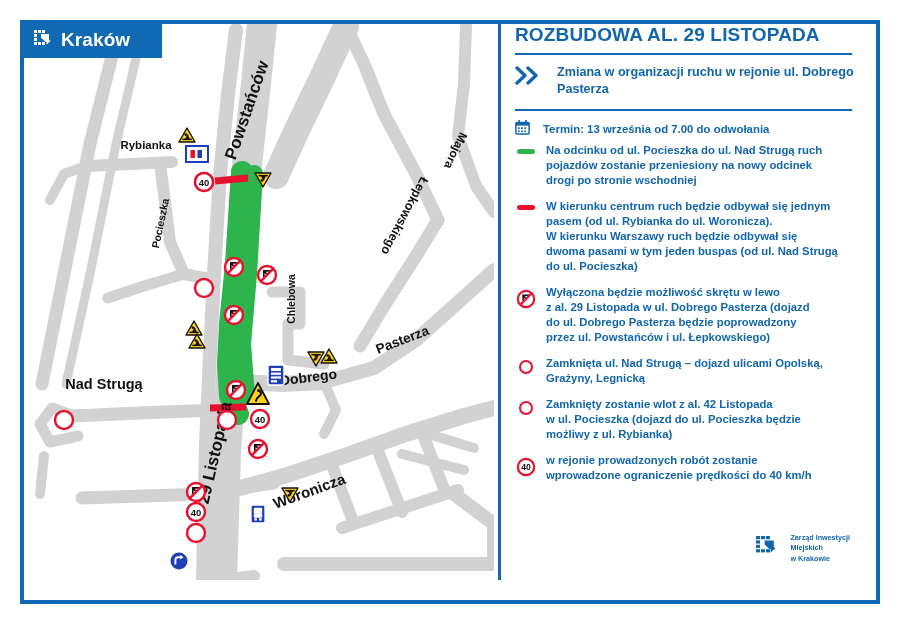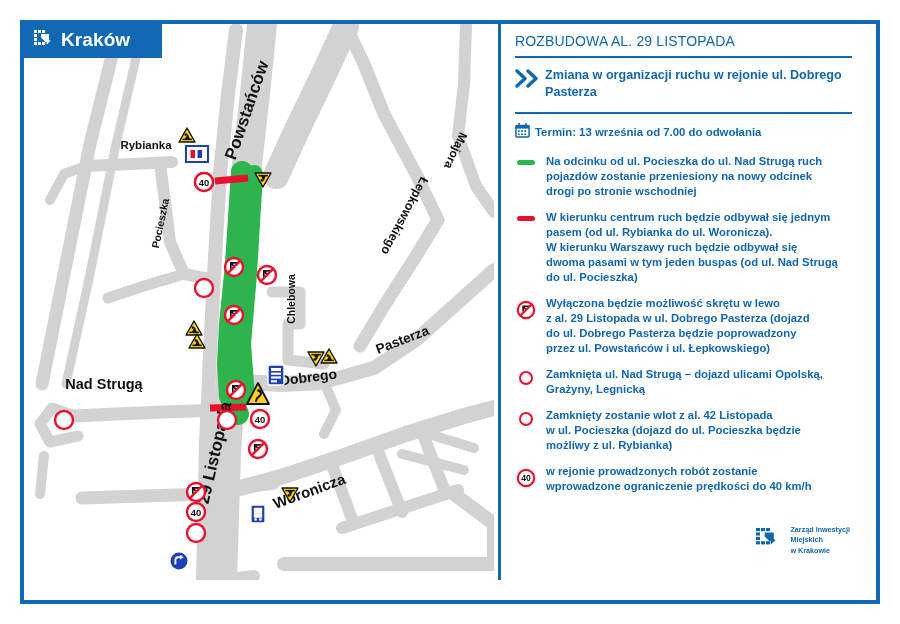--- a/index.html
+++ b/index.html
@@ -80,59 +80,58 @@
   
   #info-panel {
     position: absolute;
     left: 515px;
     top: 24px;
     width: 341px;
     height: 556px;
     color: #1266ad;
   }
   #info-title {
-    font-size: 14px;
-    font-weight: normal;
+    font-size: 19px;
+    font-weight: bold;
     letter-spacing: .15px;
     color: #1266ad;
-    padding-top: 9px;
   }
   .hrule {
     height: 2px;
     background: #1168b3;
     margin: 7px 0 0 0;
     width: 337px;
   }
   #subtitle-row {
     display: flex;
     align-items: flex-start;
-    gap: 4px;
+    gap: 16px;
     margin-top: 9px;
   }
   #chevrons { flex: 0 0 auto; padding-top: 2px; }
   #subtitle-text {
     font-size: 12.6px;
     font-weight: bold;
     line-height: 1.38;
     color: #1266ad;
   }
   #term-row {
     display: flex;
     align-items: center;
-    gap: 5px;
+    gap: 13px;
     margin-top: 9px;
   }
   #term-text {
     font-size: 11.4px;
     font-weight: bold;
     color: #1266ad;
   }
 
   
-  #legend { margin-top: 12px; }
+  #legend { margin-top: 4px; }
   .legend-item {
     display: flex;
     align-items: flex-start;
     gap: 9px;
     margin-bottom: 11px;
   }
   .legend-marker {
     flex: 0 0 22px;
     width: 22px;
     display: flex;
@@ -157,21 +156,21 @@
   }
   .ring-red {
     width: 14px; height: 14px; border-radius: 50%;
     border: 2px solid #e8112d; box-sizing: border-box;
   }
 
   
   #zim-logo {
     position: absolute;
     right: 6px;
-    bottom: 24px;
+    bottom: 16px;
     display: flex;
     align-items: center;
     gap: 8px;
   }
   #zim-logo .zmark { width: 26px; height: 26px; flex: 0 0 26px; }
   #zim-logo .ztext {
     font-size: 7.2px;
     font-weight: bold;
     line-height: 1.45;
     color: #1266ad;

